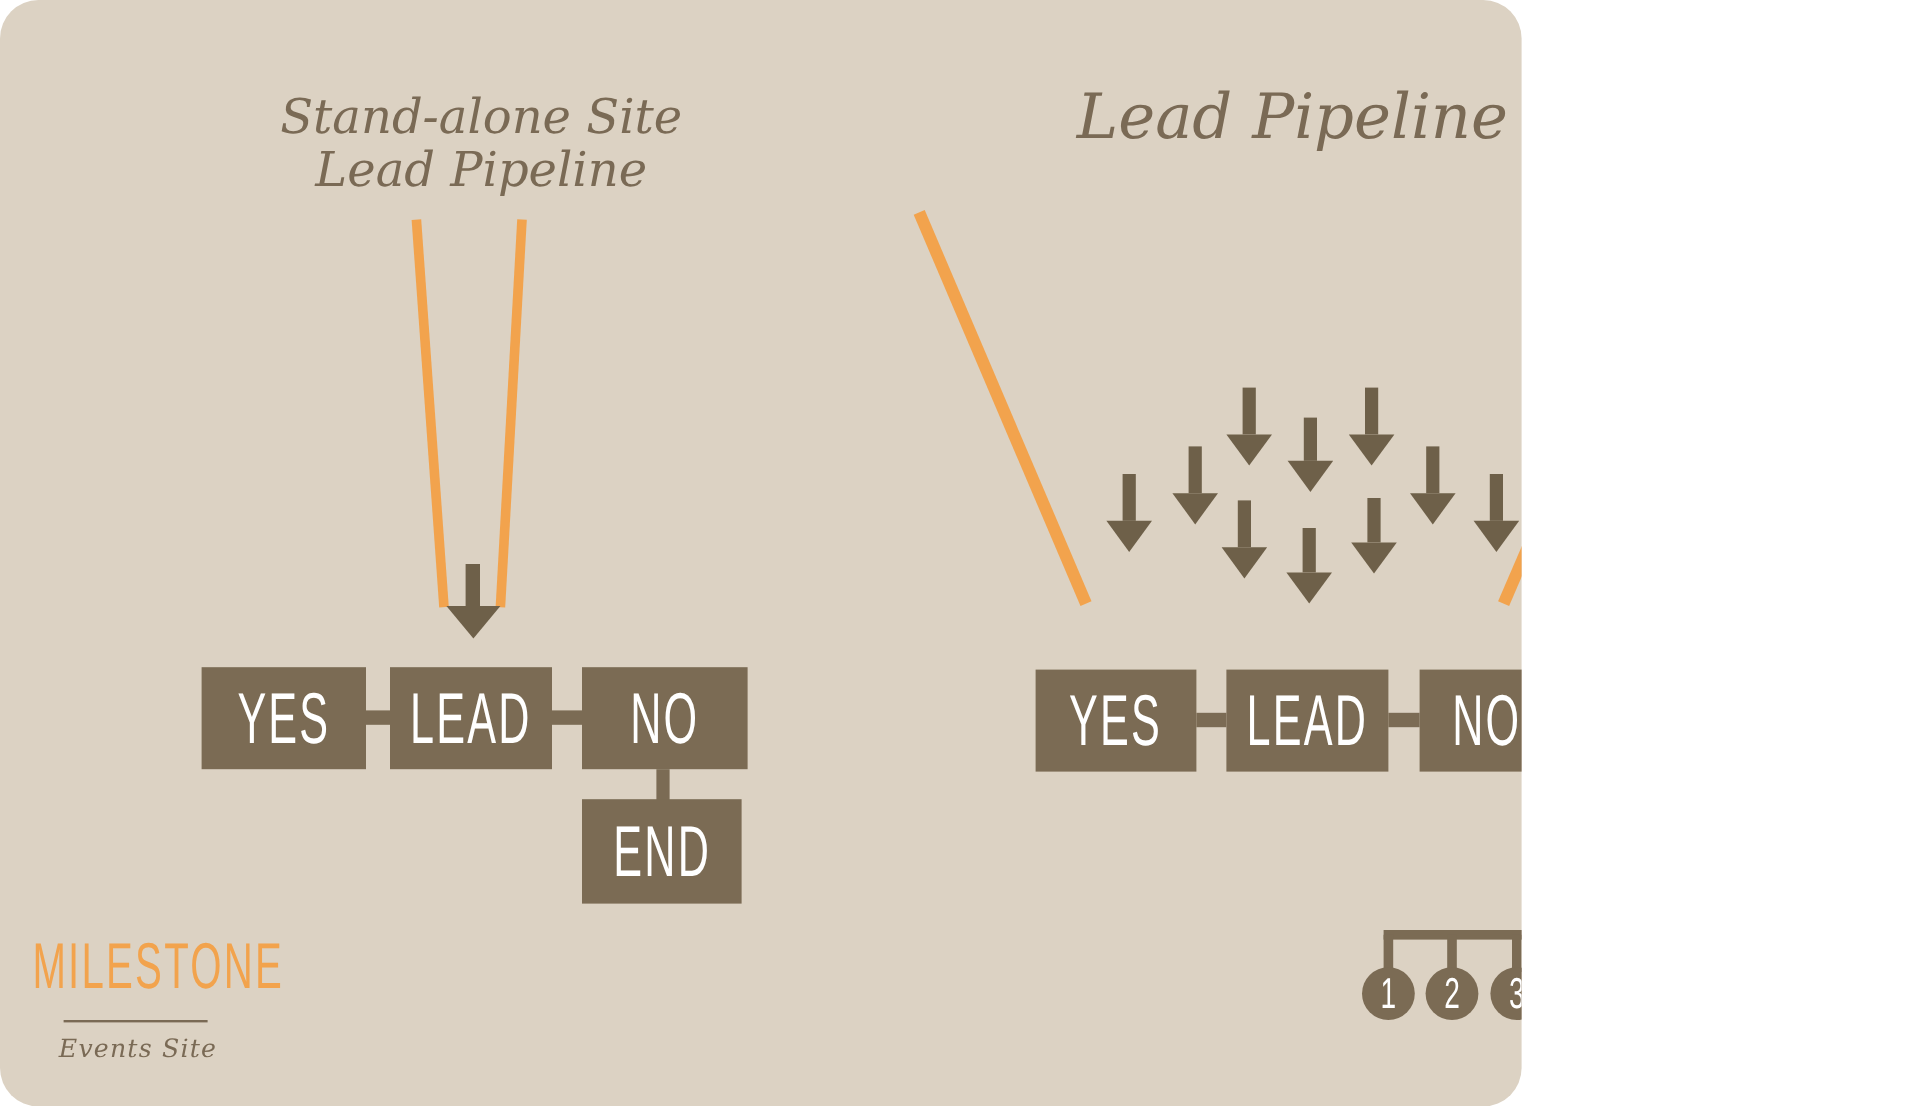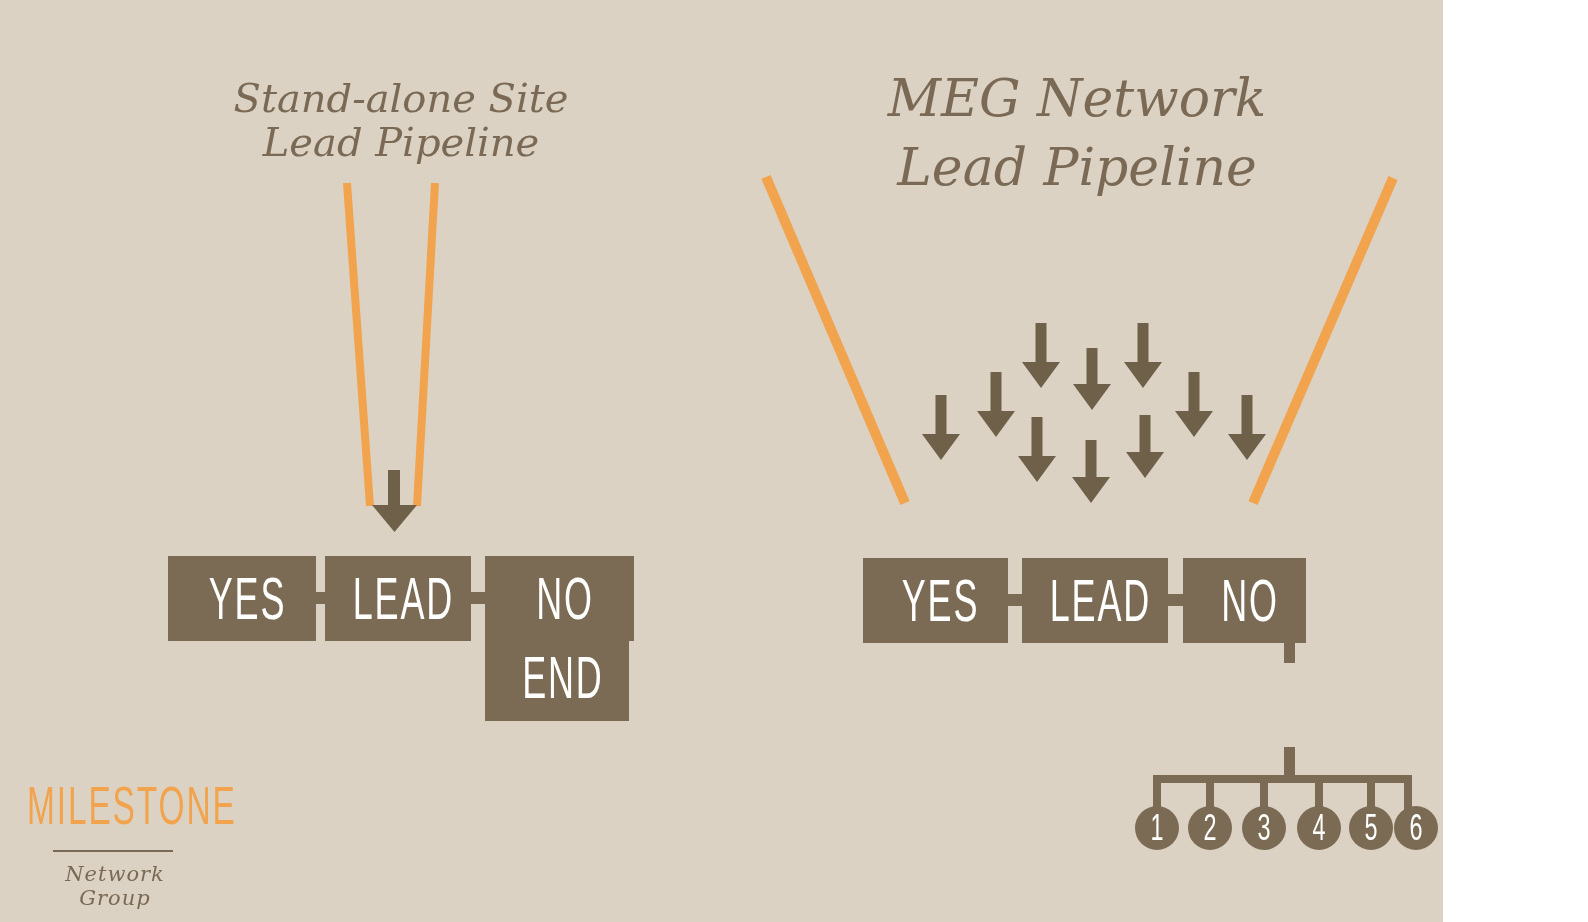--- a/index.html
+++ b/index.html
@@ -1,36 +1,37 @@
 <!DOCTYPE html>
 <html><head>
 <meta charset="utf-8">
 <style>
   html,body{margin:0;padding:0;}
   #canvas{
     position:relative;
-    width:1443px;height:922px;
+    width:1268px;height:922px;
     background:#dcd2c3;
     overflow:hidden;
     font-family:"Liberation Sans",sans-serif;
+    border-radius:32px;
   }
   #decor-svg{position:absolute;left:0;top:0;z-index:1;}
   .title{
     position:absolute;z-index:2;
     text-align:center;
     font-family:"DejaVu Serif","Liberation Serif",serif;
     font-style:italic;
     color:#7a6a55;
   }
   #title-left{left:201px;top:76px;width:400px;font-size:40px;line-height:1.1;}
   #title-right{left:827px;top:64px;width:500px;font-size:52px;line-height:1.33;}
   .box{
     position:absolute;z-index:2;
     background:#7b6b54;
-    display:flex;align-items:center;justify-content:center;padding-left:11px;
+    display:flex;align-items:center;justify-content:center;
   }
   .box-label{
     color:#ffffff;
     font-size:60px;
     font-weight:300;
     letter-spacing:3px;
     transform:scaleX(0.60);
     white-space:nowrap;
   }
   .box-label.small{font-size:50px;}
@@ -125,37 +126,36 @@
           <polygon points="1072,477 1110,477 1091,503"></polygon>
       </g>
     </g>
   </svg>
 
   <div class="title" id="title-left">
     <div>Stand-alone Site</div>
     <div>Lead Pipeline</div>
   </div>
   <div class="title" id="title-right">
-    <div>MEG Network</div>
     <div>Lead Pipeline</div>
   </div>
 
   <div class="box" style="left:168px;top:556px;width:137px;height:85px;">
     <span class="box-label">YES</span>
   </div>
   <div class="connector" style="left:305px;top:592px;width:20px;height:12px;"></div>
   <div class="box" style="left:325px;top:556px;width:135px;height:85px;">
     <span class="box-label">LEAD</span>
   </div>
   <div class="connector" style="left:460px;top:592px;width:25px;height:12px;"></div>
   <div class="box" style="left:485px;top:556px;width:138px;height:85px;">
     <span class="box-label">NO</span>
   </div>
   <div class="connector" style="left:547px;top:641px;width:11px;height:30px;"></div>
-  <div class="box" style="left:485px;top:634px;width:133px;height:87px;">
+  <div class="box" style="left:485px;top:666px;width:133px;height:87px;">
     <span class="box-label">END</span>
   </div>
 
   <div class="box" style="left:863px;top:558px;width:134px;height:85px;">
     <span class="box-label">YES</span>
   </div>
   <div class="connector" style="left:997px;top:594px;width:25px;height:12px;"></div>
   <div class="box" style="left:1022px;top:558px;width:135px;height:85px;">
     <span class="box-label">LEAD</span>
   </div>
@@ -189,16 +189,16 @@
   <div class="num-circle" style="left:1349px;top:806px;">
     <span class="num-label">5</span>
   </div>
   <div class="num-circle" style="left:1394px;top:806px;">
     <span class="num-label">6</span>
   </div>
 
   <div id="logo">
     <span id="logo-name">MILESTONE</span>
     <div id="logo-rule"></div>
-    <div id="logo-sub">Network Group</div>
+    <div id="logo-sub">Events Site</div>
   </div>
 
 </div>
 
 </body></html>

